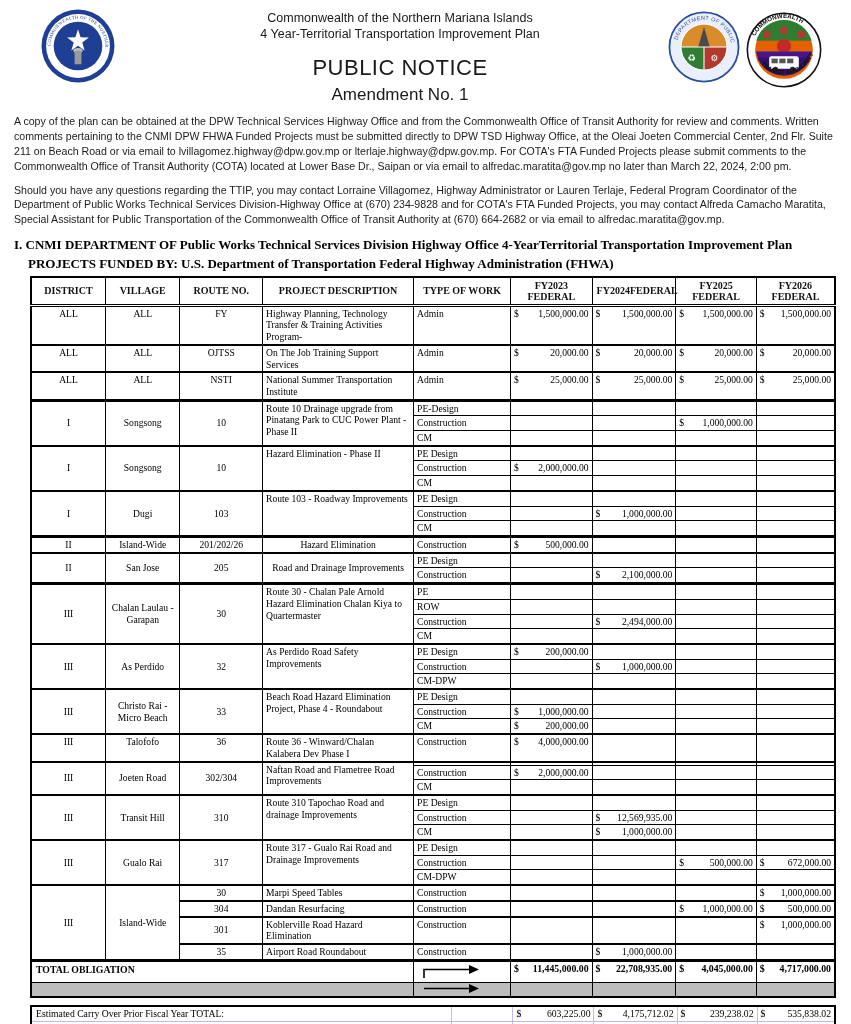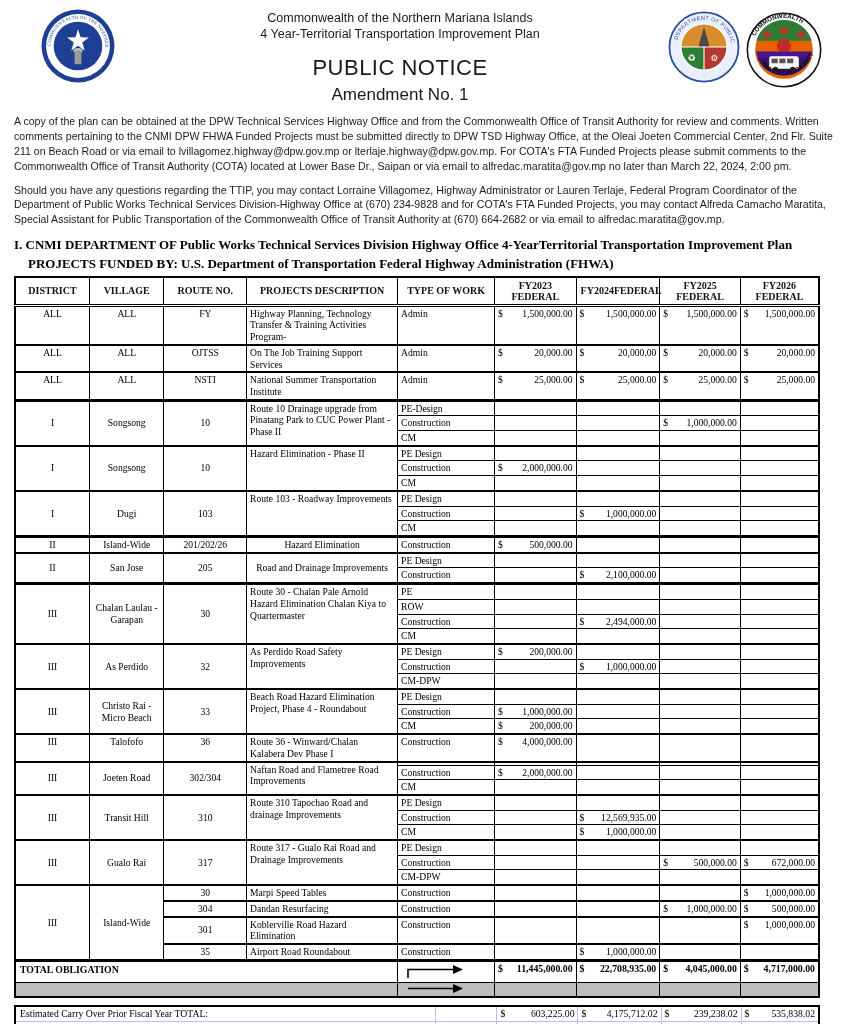--- a/index.html
+++ b/index.html
@@ -15,21 +15,21 @@
   .notice-title { font-size:22px; margin-top:13px; letter-spacing:.5px; color:#1a1a1a;text-align:center; }
   .amendment { font-size:17px; margin-top:4px; color:#1a1a1a; }
   .logos { width:168px; display:flex; gap:5px; padding-top:9px; }
 
   
   .para { font-size:10.6px; line-height:1.4; color:#1c1c1c; margin:9px 0 0 0; text-align:left; }
   .section { font-family:"Liberation Serif",serif; font-weight:bold; font-size:13px; margin-top:9px; line-height:1.45; color:#000; }
   .section .l2 { margin-left:14px; }
 
   
-  table { border-collapse:collapse; table-layout:fixed; width:806px; font-family:"Liberation Serif",serif;border-radius:16px; }
+  table { border-collapse:collapse; table-layout:fixed; width:806px; margin-left:16px; font-family:"Liberation Serif",serif;border-radius:16px; }
   table.main { margin-top:2px; border:2px solid #000; }
   th { border:1px solid #000; font-size:10px; font-weight:bold; padding:2px 1px; vertical-align:middle; border-bottom:3px double #000; }
   .yr-flex { display:flex; justify-content:space-between; padding:0 3px; }
   td.cell { border:1px solid #000; font-size:9.6px; padding:1px 3px; vertical-align:top; line-height:1.22; color:#000; }
   td.center { text-align:center; }
   td.mid { vertical-align:middle; }
   td.desc-mid { vertical-align:middle; text-align:center; }
   tr.group-start td { border-top:2px solid #000; }
   tr.district-start td { border-top:3px solid #000; }
   .amt { text-align:right; }
@@ -135,21 +135,21 @@
       <col style="width:80px">
         <col style="width:82px">
         <col style="width:79px">
         <col style="width:77px">
     </colgroup>
     <thead>
       <tr>
         <th>DISTRICT</th>
         <th>VILLAGE</th>
         <th>ROUTE NO.</th>
-        <th>PROJECTS DESCRIPTION</th>
+        <th>PROJECT DESCRIPTION</th>
         <th>TYPE OF WORK</th>
         <th>
             <div>FY2023</div>
             <div>FEDERAL</div>
           </th>
         <th>
             <div class="yr-flex">
               <span>FY2024</span>
               <span>FEDERAL</span>
             </div>

